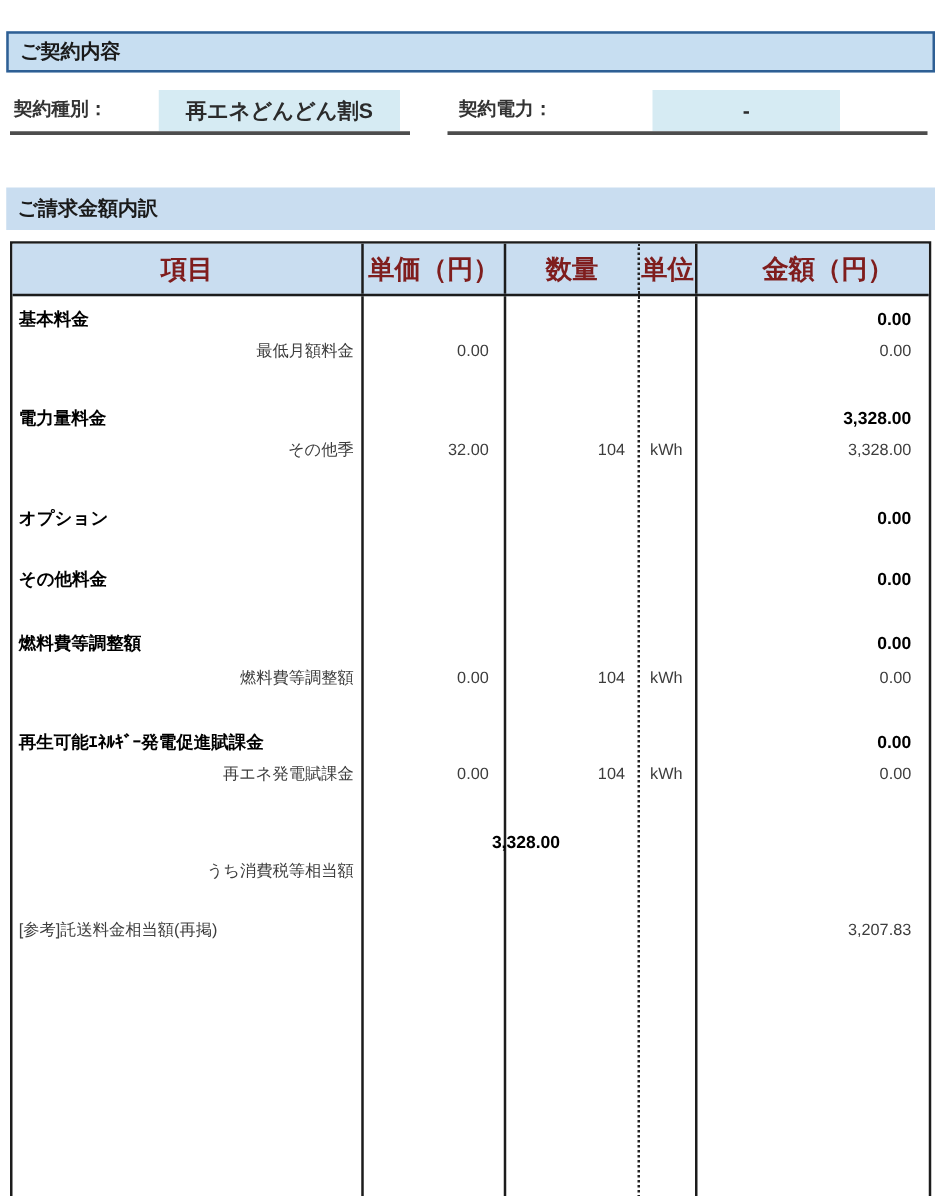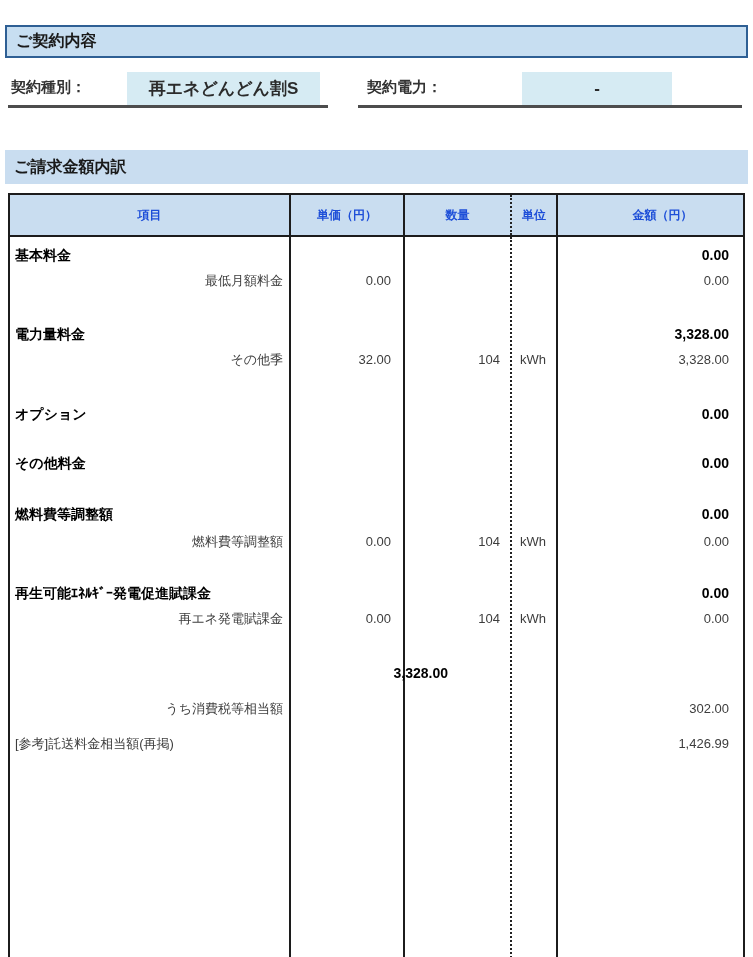--- a/index.html
+++ b/index.html
@@ -37,21 +37,21 @@
   .bill-table {
     position:absolute; left:8px; top:173px; width:737px; height:775px;
     border:2px solid #1c1c1c; box-sizing:border-box; background:#ffffff;
   }
   .thead {
     display:flex; height:42px; background:#c9ddf0;
     border-bottom:2px solid #1c1c1c; box-sizing:border-box;
   }
   .th {
     box-sizing:border-box; display:flex; align-items:center; justify-content:center;
-    font-size:12px; font-weight:bold; color:#1d4ed8; border-right:2px solid #1c1c1c;
+    font-size:21px; font-weight:bold; color:#7f1d1d; border-right:2px solid #1c1c1c;
     white-space:nowrap; overflow:hidden;
   }
   .th.item   { width:281px; }
   .th.price  { width:114px; }
   .th.qty    { width:107px; border-right:2px dotted #222222; }
   .th.unit   { width:46px;  }
   .th.amount { width:185px; border-right:none;padding-left:24px; }
 
   .tbody { position:relative; height:729px; }
   .vline { position:absolute; top:0; bottom:0; width:2px; background:#1c1c1c; }
@@ -177,30 +177,29 @@
     <div class="cell c-qty">104</div>
     <div class="cell c-unit">kWh</div>
     <div class="cell c-amount">0.00</div>
   </div>
         <div class="trow row-main" style="top: 426px;">
     <div class="cell c-price"></div>
     <div class="cell c-qty"></div>
     <div class="cell c-unit"></div>
     <div class="cell c-amount">3,328.00</div>
   </div>
-        <div class="trow row-sub" style="top: 462px;">
+        <div class="trow row-sub" style="top: 450px;">
     <div class="cell c-item">うち消費税等相当額</div>
     <div class="cell c-price"></div>
     <div class="cell c-qty"></div>
     <div class="cell c-unit"></div>
-    <div class="cell c-amount">302.00</div>
   </div>
         <div class="trow row-note" style="top: 497px;">
     <div class="cell c-item">[参考]託送料金相当額(再掲)</div>
     <div class="cell c-price"></div>
     <div class="cell c-qty"></div>
     <div class="cell c-unit"></div>
-    <div class="cell c-amount">1,426.99</div>
+    <div class="cell c-amount">3,207.83</div>
   </div>
       </div>
   </div>
 
 </div>
 
 </body></html>

